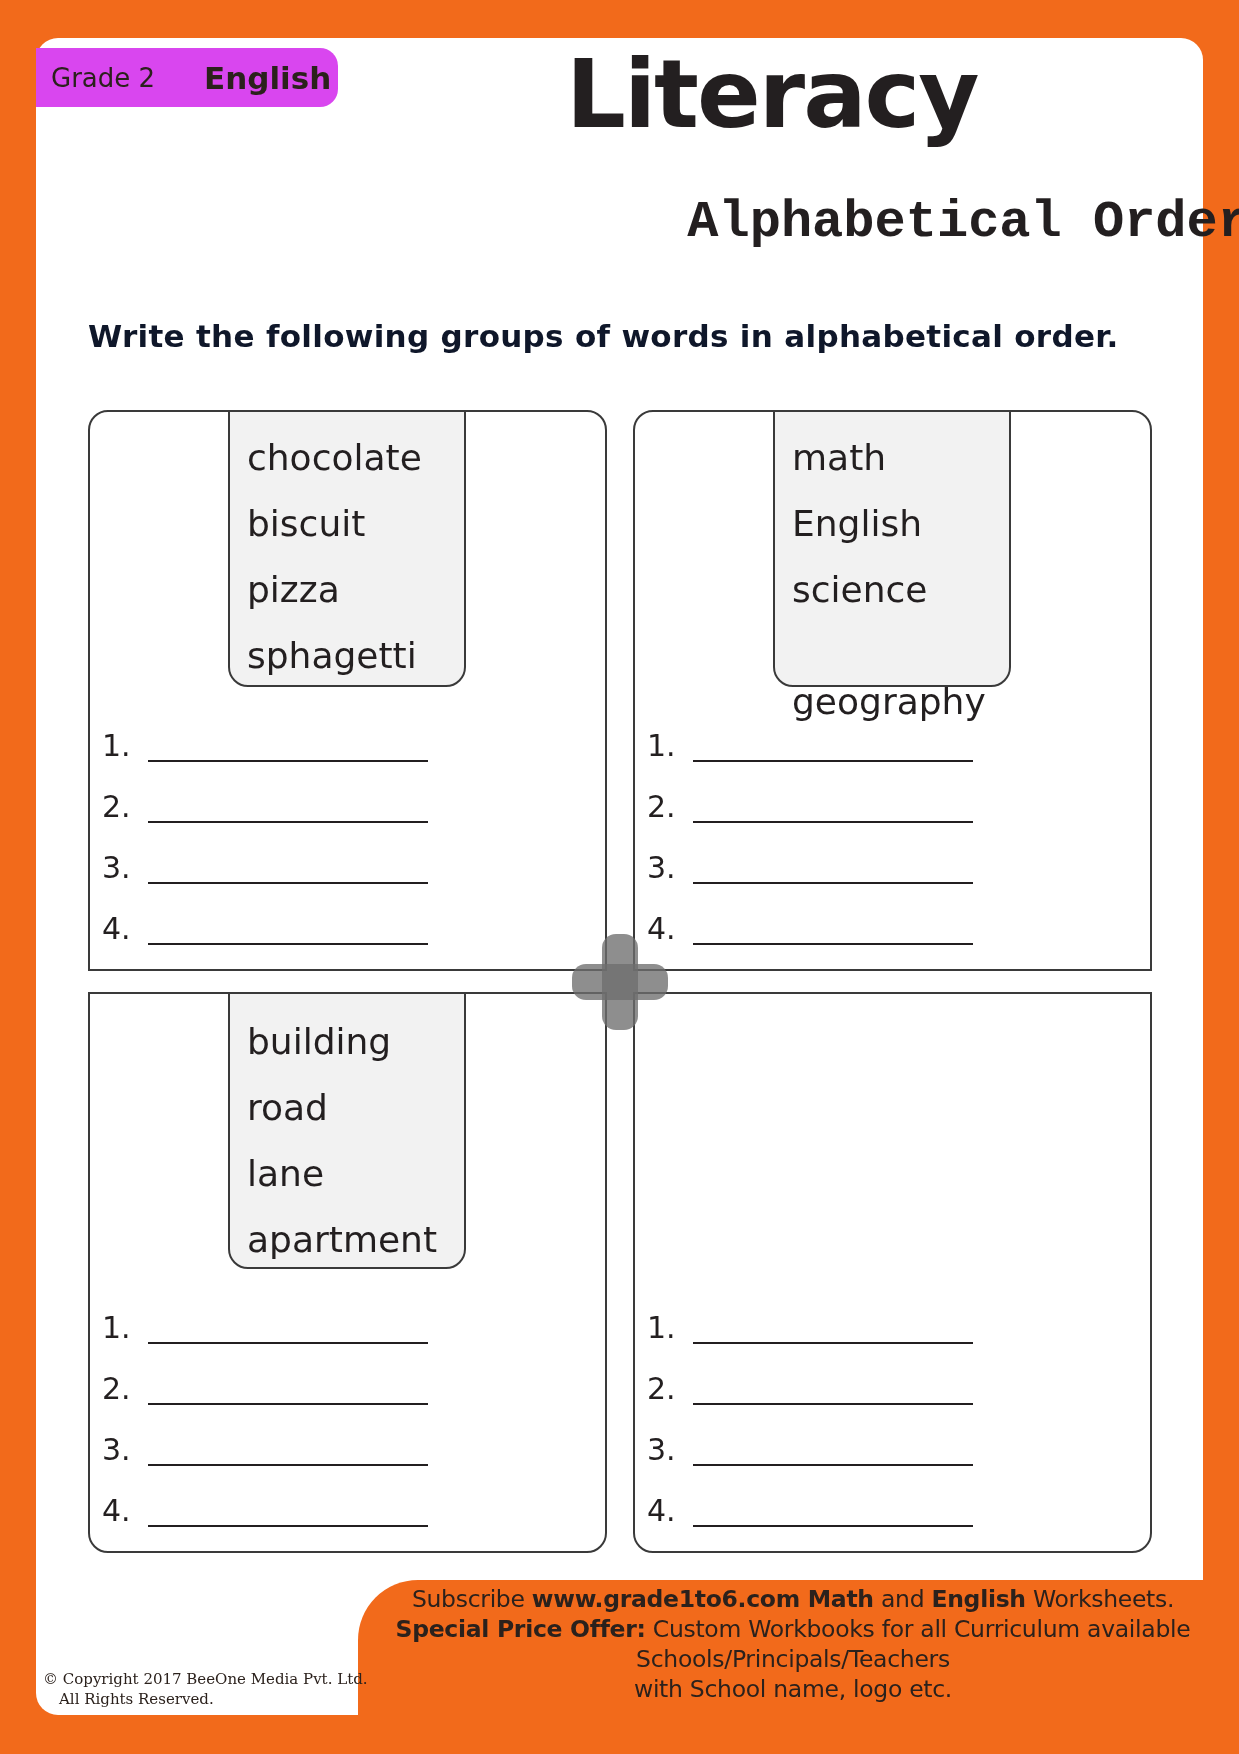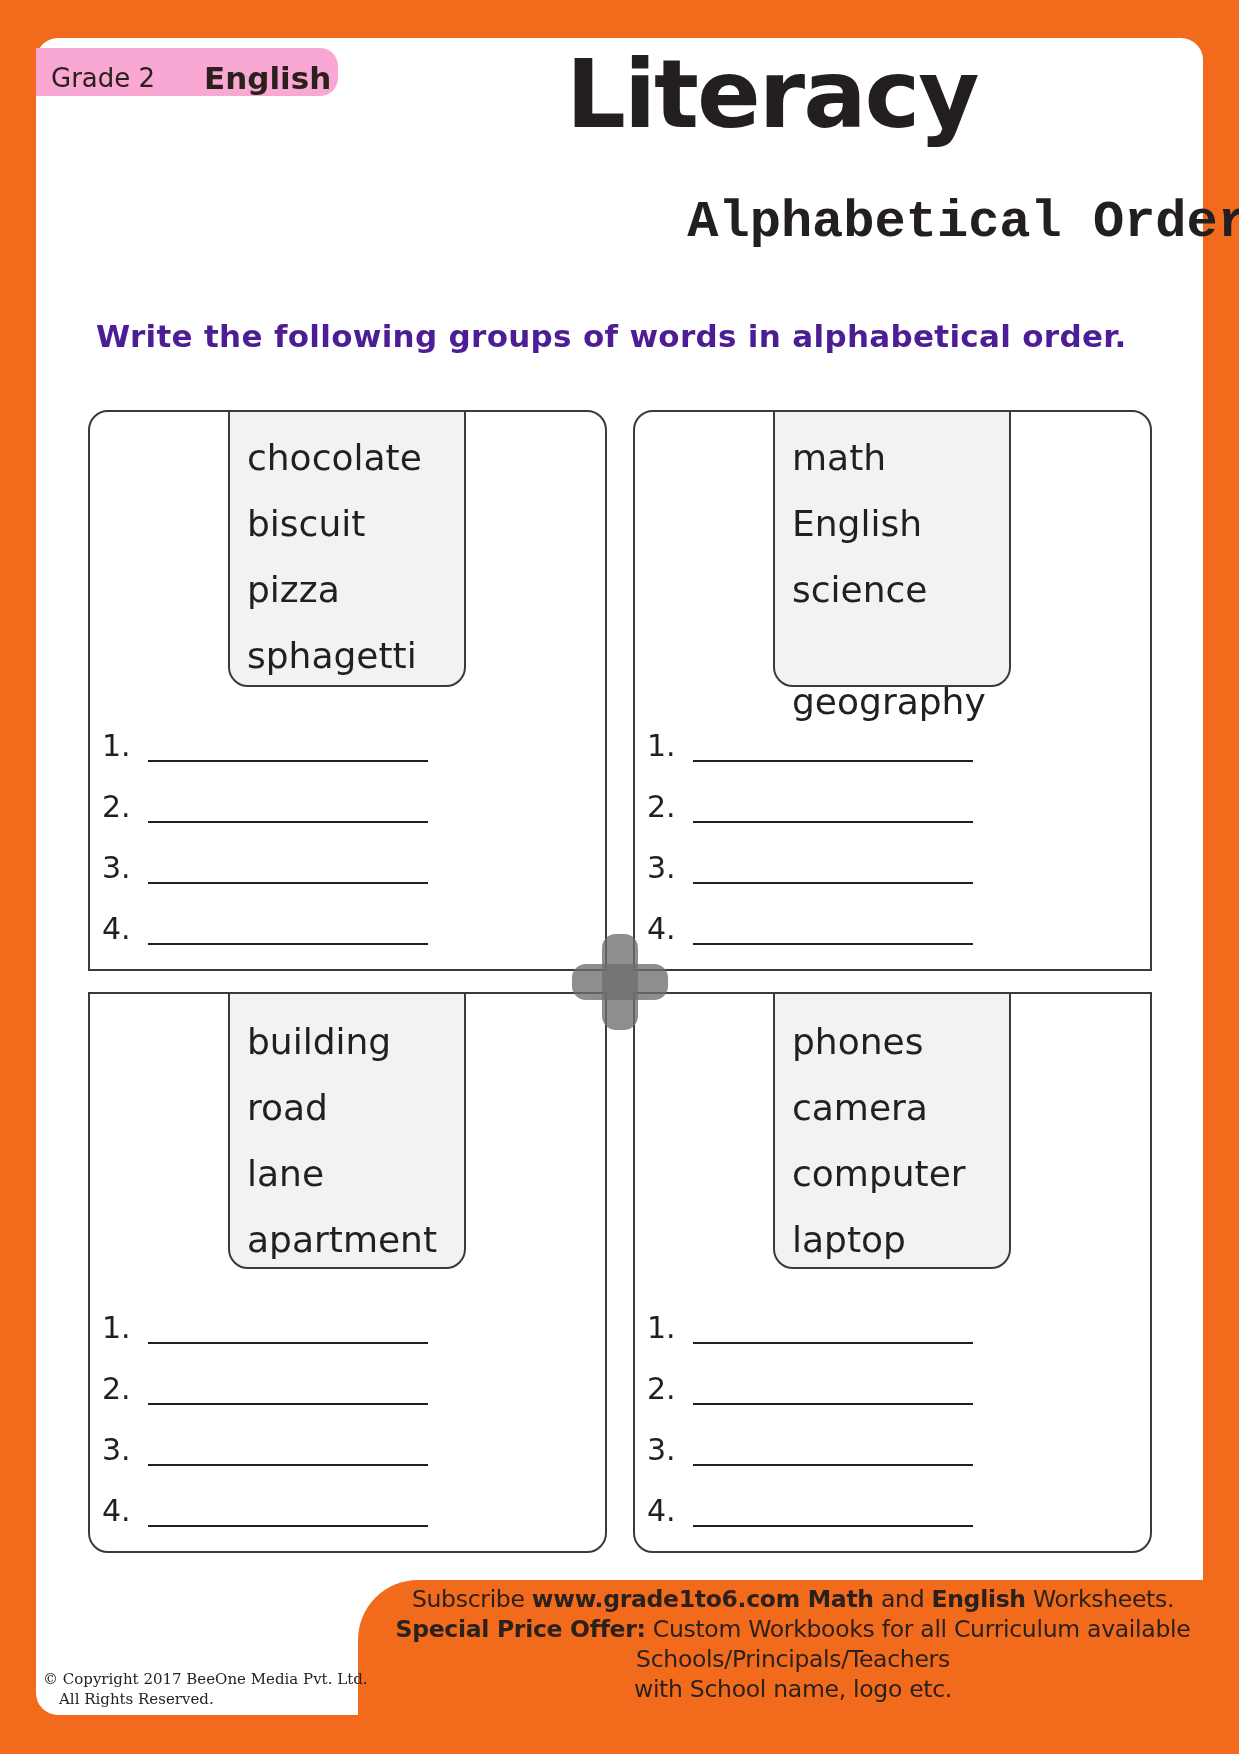--- a/index.html
+++ b/index.html
@@ -6,22 +6,22 @@
   body {
     width: 1239px; height: 1754px; position: relative; overflow: hidden;
     background: #F26A1B;
     font-family: "DejaVu Sans", sans-serif;
   }
   .sheet {
     position: absolute; left: 36px; top: 38px; width: 1167px; height: 1677px;
     background: #ffffff; border-radius: 22px 22px 0 22px;
   }
   .grade-tab {
-    position: absolute; left: 36px; top: 48px; width: 302px; height: 48px;
-    background: #f9a8d4; border-radius: 0 18px 18px 0;
+    position: absolute; left: 36px; top: 48px; width: 302px; height: 59px;
+    background: #d946ef; border-radius: 0 18px 18px 0;
     display: flex; align-items: center;
   }
   .grade-tab .grade {
     position: absolute; left: 15px; top: 15px;
     font-family: "DejaVu Sans", sans-serif; font-size: 26px; color: #2b211c; font-weight: normal;
   }
   .grade-tab .subject {
     position: absolute; left: 168px; top: 12px;
     font-family: "DejaVu Sans", sans-serif; font-size: 31px; color: #2b211c; font-weight: bold;
   }
@@ -32,21 +32,21 @@
   }
   .title-topic {
     position: absolute; left: 0; width: 1239px; top: 193px; text-align: right;
     font-family: Liberation Mono, monospace; font-weight: bold; font-size: 52px;
     color: #231f20; padding-left: 12px;
   }
   .title-topic span { position: relative; left: -2px; }
   .instruction {
     position: absolute; left: 88px; top: 318px;
     font-family: "DejaVu Sans", sans-serif; font-weight: bold; font-size: 31px;
-    color: #4c1d95; letter-spacing: 0.3px; margin-left: 8px;
+    color: #0f172a; letter-spacing: 0.3px;
   }
   .panel {
     position: absolute; width: 519px; height: 561px; box-sizing: border-box;
     border: 2px solid #3a3a3a; background: #fff;
   }
   .panel.top { border-radius: 20px 20px 0 0; height: 561px; }
   .panel.bottom { border-radius: 0 0 20px 20px; height: 561px; }
   .wordtab {
     position: absolute; left: 138px; top: -2px; width: 238px; height: 277px; box-sizing: border-box;
     background: #f2f2f2; border: 2px solid #3a3a3a; border-top: 2px solid #3a3a3a;
@@ -176,26 +176,20 @@
     <span class="num">3.</span>
     <span class="line"></span>
   </div>
   <div class="answer" style="top:499px;">
     <span class="num">4.</span>
     <span class="line"></span>
   </div>
 </div>
 
 <div class="panel bottom" style="left:633px; top:992px;">
-  <div class="wordtab">
-    <span class="word" style="top:30px;">phones</span>
-    <span class="word" style="top:96px;">camera</span>
-    <span class="word" style="top:162px;">computer</span>
-    <span class="word" style="top:228px;">laptop</span>
-  </div>
   <div class="answer" style="top:316px;">
     <span class="num">1.</span>
     <span class="line"></span>
   </div>
   <div class="answer" style="top:377px;">
     <span class="num">2.</span>
     <span class="line"></span>
   </div>
   <div class="answer" style="top:438px;">
     <span class="num">3.</span>

